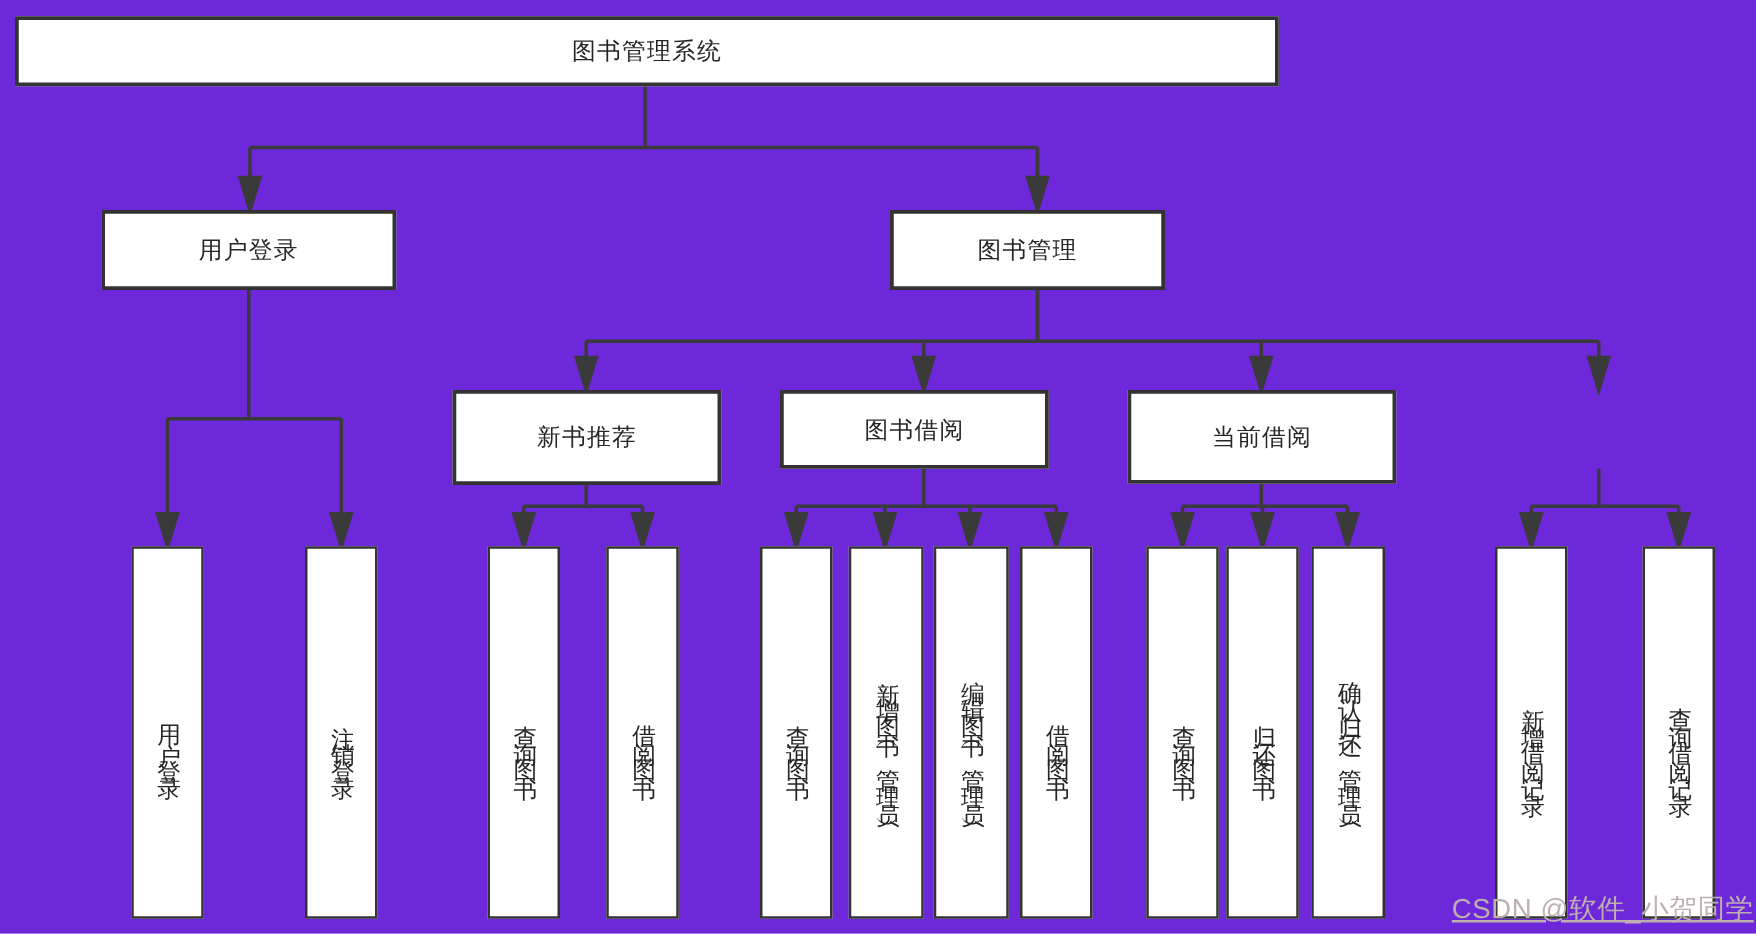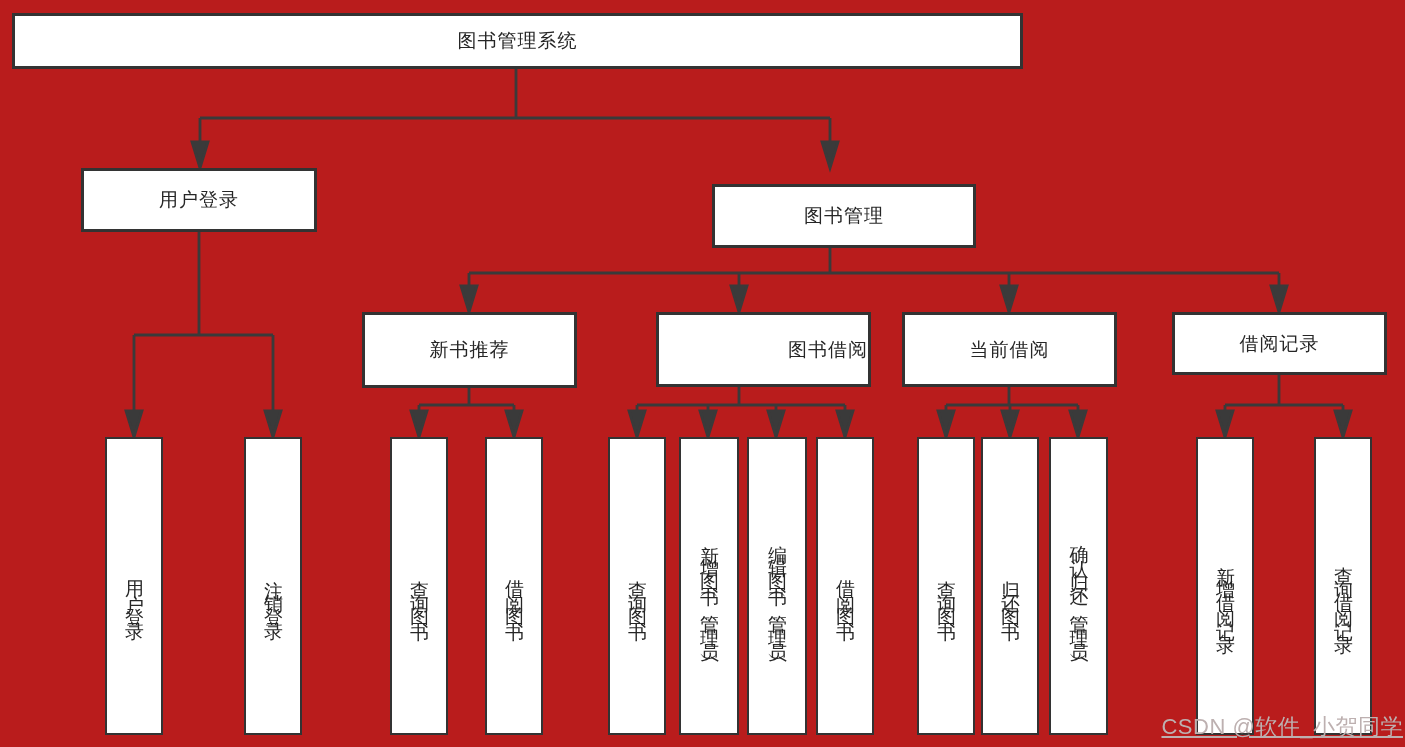--- a/index.html
+++ b/index.html
@@ -1,20 +1,20 @@
 <!DOCTYPE html>
 <html><head>
 <meta charset="utf-8">
 <style>
   html, body { margin: 0; padding: 0; background: #ffffff; }
   .stage {
     position: relative;
     width: 1405px;
     height: 747px;
-    background: #b91c1c;
+    background: #6d28d9;
     font-family: "Liberation Sans", sans-serif;
     overflow: hidden;
   }
   .wires {
     position: absolute;
     left: 0; top: 0;
     width: 1405px; height: 747px;
     pointer-events: none;
   }
   .box {
@@ -110,35 +110,32 @@
     </g>
   </svg>
 
   <div class="box" style="left:12px; top:13px; width:1011px; height:56px;">
     <span class="hlabel">图书管理系统</span>
   </div>
 
   <div class="box" style="left:81px; top:168px; width:236px; height:64px;">
     <span class="hlabel">用户登录</span>
   </div>
-  <div class="box" style="left:712px; top:168px; width:264px; height:64px;margin-top:16px;">
+  <div class="box" style="left:712px; top:168px; width:220px; height:64px;">
     <span class="hlabel">图书管理</span>
   </div>
 
   <div class="box" style="left:362px; top:312px; width:215px; height:76px;">
     <span class="hlabel">新书推荐</span>
   </div>
-  <div class="box" style="left:656px; top:312px; width:215px; height:75px;justify-content:flex-end;">
+  <div class="box" style="left:624px; top:312px; width:215px; height:63px;">
     <span class="hlabel">图书借阅</span>
   </div>
   <div class="box" style="left:902px; top:312px; width:215px; height:75px;">
     <span class="hlabel">当前借阅</span>
-  </div>
-  <div class="box" style="left:1172px; top:312px; width:215px; height:63px;">
-    <span class="hlabel">借阅记录</span>
   </div>
 
   <div class="box leaf" style="left:105px; top:437px; width:58px; height:298px;">
     <span class="vlabel">用户登录</span>
   </div>
   <div class="box leaf" style="left:244px; top:437px; width:58px; height:298px;">
     <span class="vlabel">注销登录</span>
   </div>
 
   <div class="box leaf" style="left:390px; top:437px; width:58px; height:298px;">

